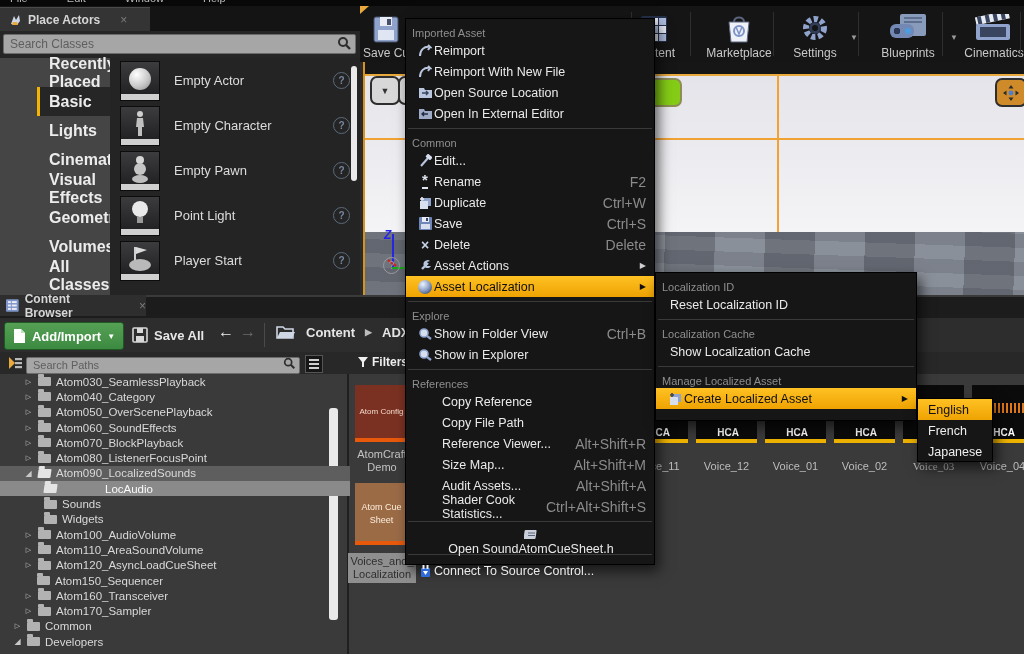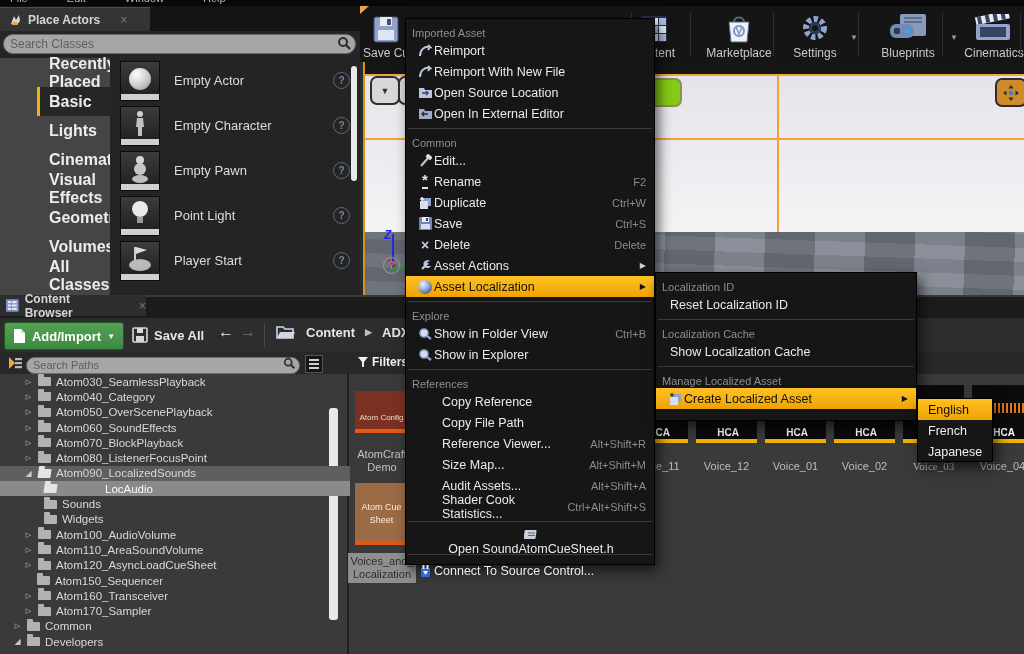--- a/index.html
+++ b/index.html
@@ -14,21 +14,21 @@
   #menubar .mb{display:inline-block;margin-right:26px;position:relative;top:-8px;margin-left:10px;}
 
   
   #pa{left:0;top:6px;width:360px;height:289px;background:#262626;}
   #pa-tabbar{left:0;top:0;width:360px;height:25px;background:#141414;}
   #pa-tab{left:0;top:1px;width:150px;height:24px;background:#343434;border-top:1px solid #4a4a4a;
           display:flex;align-items:center;gap:6px;padding-left:8px;box-sizing:border-box;
           color:#d6d6d6;font-size:12px;font-weight:700;}
   .tab-close{color:#7b7b7b;font-size:12px;font-weight:400;margin-left:14px;}
   #pa-search-row{left:0;top:25px;width:360px;height:27px;background:#262626;}
-  .searchbox{background:#a6a6a6;border:1px solid #6b6b6b;border-radius:10px;color:#14532d;
+  .searchbox{background:#a6a6a6;border:1px solid #6b6b6b;border-radius:2px;color:#14532d;
              font-size:12px;padding:0 22px 0 6px;box-sizing:border-box;width:100%;height:100%;
              font-family:"Liberation Sans",sans-serif;}
   .searchbox::placeholder{color:#5e5e5e;opacity:1;}
   .mag{position:absolute;right:4px;top:2px;}
   #pa-cats{left:0;top:52px;width:110px;height:237px;background:#454545;}
   .pa-cat{height:29px;display:flex;align-items:center;padding-left:12px;color:#ececec;
           font-size:16px;font-weight:700;position:relative;margin-left:37px;}
   .pa-cat.sel{background:#262626;}
   .pa-cat.sel:before{content:"";position:absolute;left:0;top:0;width:3px;height:100%;background:#f3b300;}
   #pa-items{left:110px;top:52px;width:250px;height:237px;background:#242424;overflow:hidden;}
@@ -105,21 +105,21 @@
   .tile .bar{position:absolute;left:0;bottom:0;width:100%;height:4px;}
   .tile-label{position:absolute;color:#c3c3c3;font-size:11px;text-align:center;line-height:13px;}
   .hca{position:absolute;right:18px;bottom:5px;color:#fff;font-weight:700;font-size:10px;}
   .vlabel{position:absolute;color:#bdbdbd;font-size:11px;text-align:center;width:69px;}
 
   
   .menu{background:#161616;border:1px solid #000;box-shadow:4px 6px 12px rgba(0,0,0,.6);z-index:10;box-sizing:border-box;}
   .cm-h{height:15px;display:flex;align-items:center;padding:2px 6px 0;color:#8f8f8f;font-size:11px;}
   .cm-i{height:21px;display:flex;align-items:center;padding:0 8px 0 10px;color:#eaeaea;font-size:12.5px;gap:0;}
   .cm-i .ic{width:18px;height:16px;flex:none;display:flex;align-items:center;justify-content:center;}
-  .cm-i .sc{margin-left:auto;color:#8b8b8b;font-size:11px;}
+  .cm-i .sc{margin-left:auto;color:#8b8b8b;font-size:14px;}
   .cm-i .subarr{margin-left:auto;color:#cfcfcf;font-size:8px;}
   .cm-i.noicon{padding-left:36px;}
   .cm-i.hl{background:linear-gradient(#ffc123,#eea302);color:#101010;font-weight:400;}
   .cm-i.hl .subarr{color:#101010;}
   .cm-sep{height:1px;background:#3a3a3a;margin:4px 2px;}
   .ball{width:14px;height:14px;border-radius:50%;background:radial-gradient(circle at 35% 30%,#eef3ff,#93a7cc 45%,#3e5078 85%);}
   .xg{color:#c7d2e6;font-weight:700;font-size:14px;}
   .star{color:#dfe6f2;font-weight:700;font-size:15px;border-bottom:2px solid #dfe6f2;line-height:10px;height:12px;}
   .lang-i{height:21px;display:flex;align-items:center;padding:0 10px;color:#efefef;font-size:12.5px;}
   .lang-i.hl{background:linear-gradient(#ffc123,#eea302);color:#101010;}
@@ -523,21 +523,21 @@
           <span class="tarr" style="font-size:8px;">◢</span>
           <span class="tfold"></span>
           <span>Developers</span>
         </div>
     </div>
     <div class="abs vscroll" style="left:329px;top:113px;width:9px;height:212px;"></div>
     <div id="tree-sep" class="abs"></div>
 
     <div class="abs" style="left:928px;top:65px;width:96px;height:13px;background:#c9c9c9;"></div>
 
-    <div class="tile" style="left:355px;top:90px;width:53px;height:42px;background:#7a3121;margin-top:6px;">
+    <div class="tile" style="left:355px;top:90px;width:53px;height:57px;background:#7a3121;">
       <div class="tile-label" style="left:0;top:20px;width:100%;color:#f0d9cc;font-size:8px;">Atom Config</div>
       <div class="bar" style="background:#e8590c;"></div>
     </div>
     <div class="tile-label abs" style="left:348px;top:153px;width:68px;">
       <div>AtomCraft</div>
         <div>Demo</div>
     </div>
     <div class="tile" style="left:355px;top:188px;width:53px;height:62px;background:#9b6b46;">
       <div class="tile-label" style="left:0;top:18px;width:100%;color:#fdeedd;font-size:9px;">Atom Cue Sheet</div>
       <div class="bar" style="background:#e8590c;"></div>

